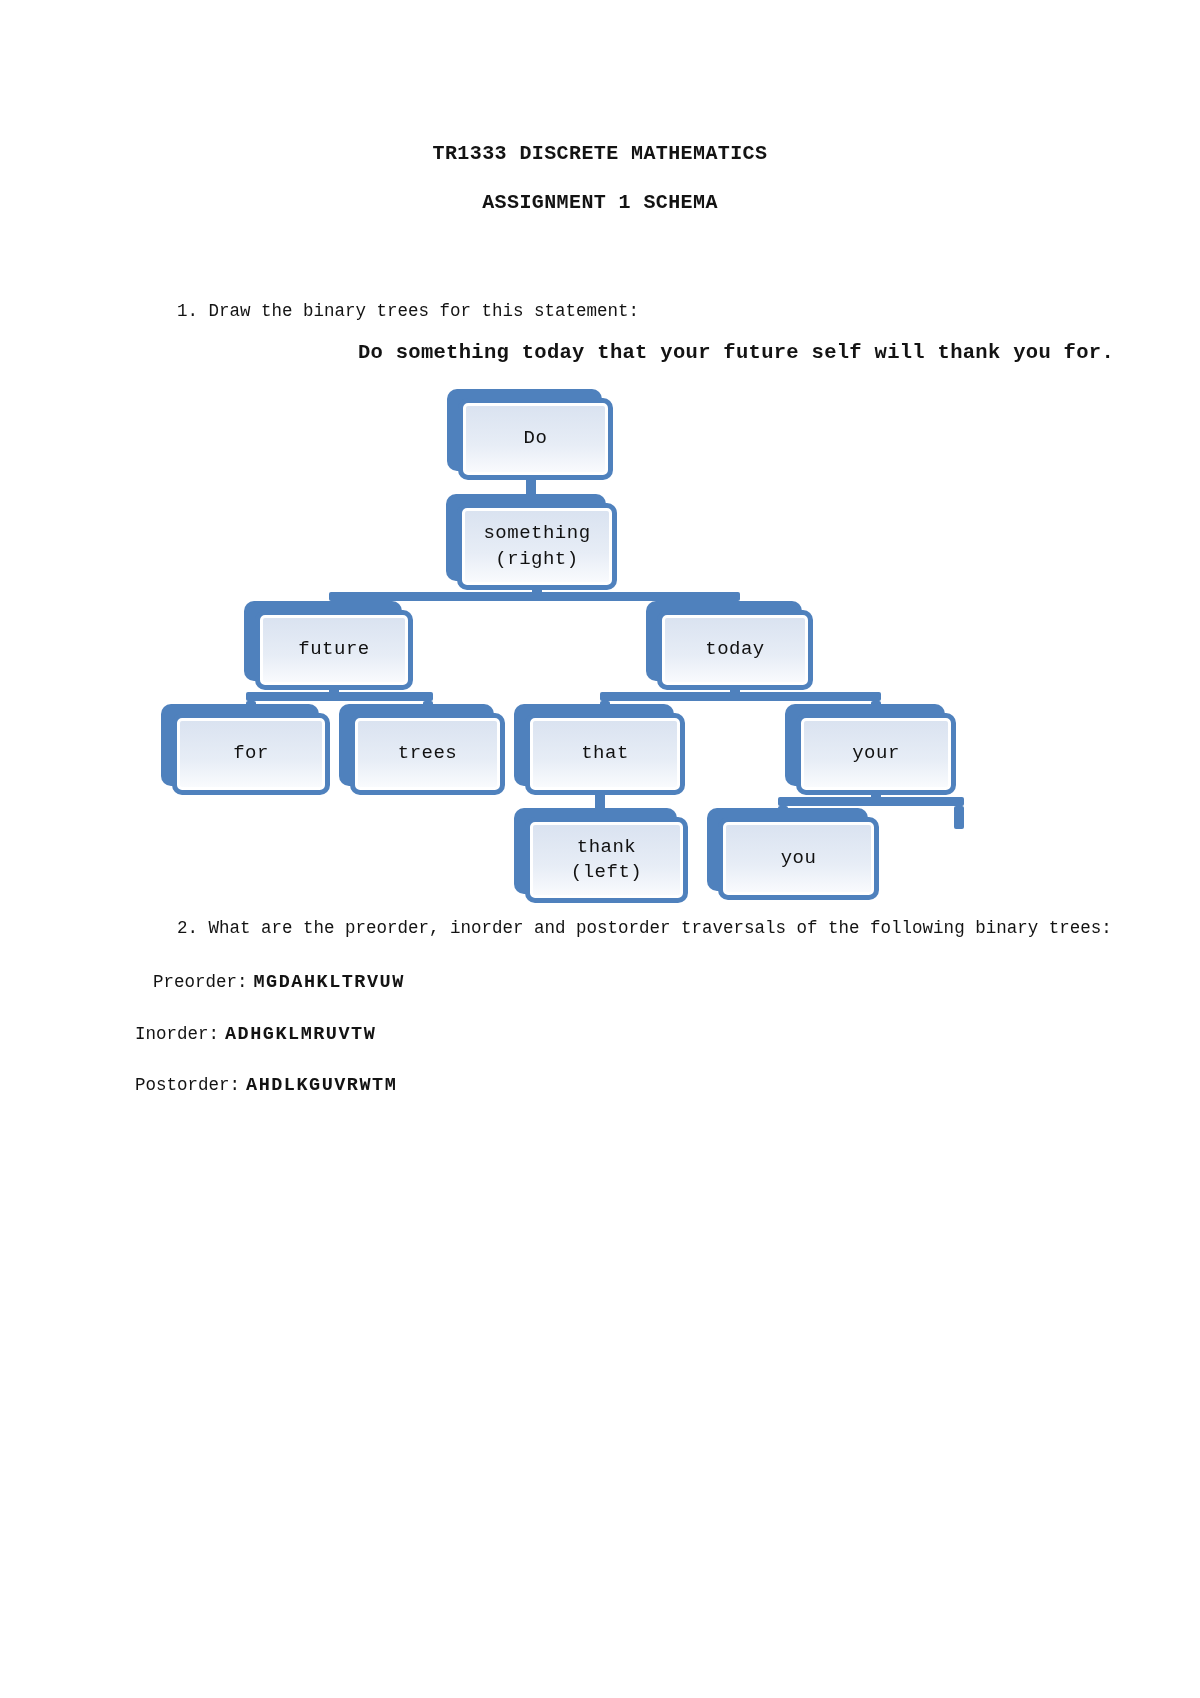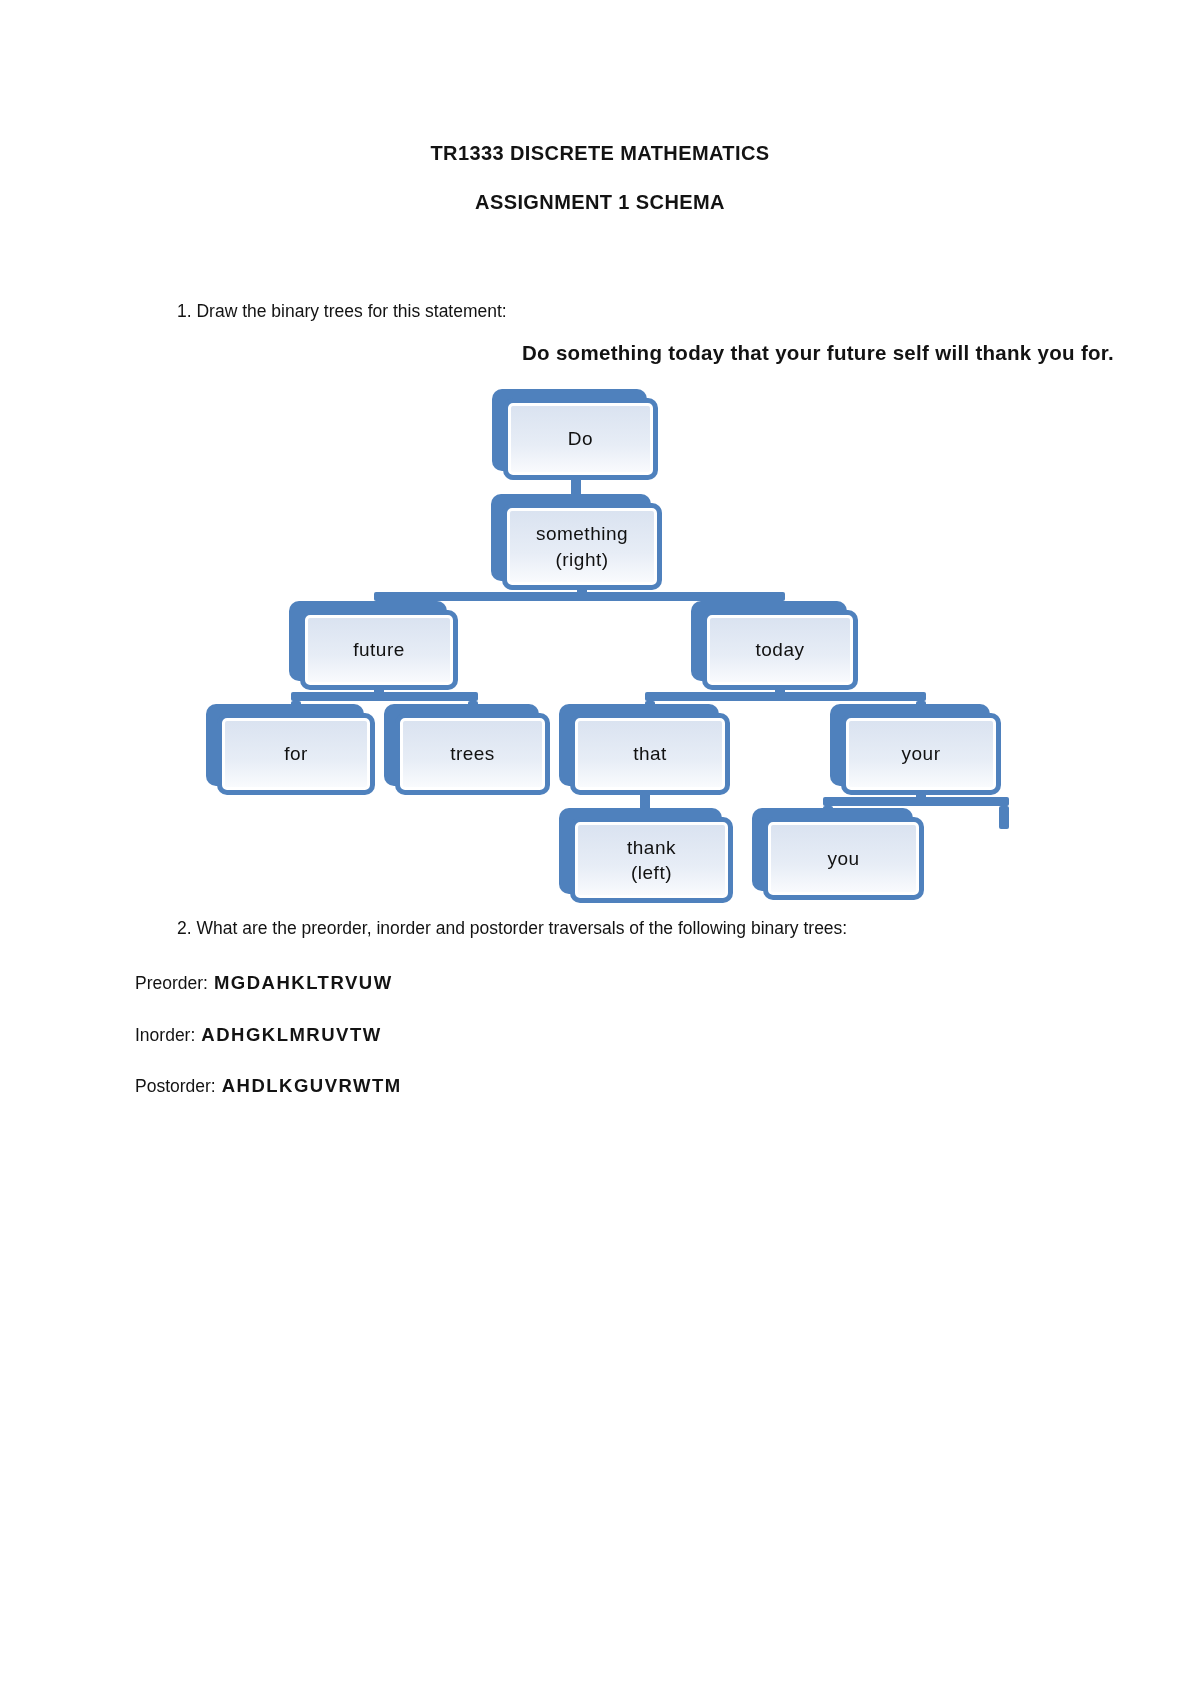--- a/index.html
+++ b/index.html
@@ -1,42 +1,42 @@
 <!DOCTYPE html>
 <html><head>
 <meta charset="utf-8">
 <style>
   html,body{margin:0;padding:0;background:#e9e9e9;}
   #page{
     position:relative;width:1200px;height:1698px;margin:0 auto;
     background:#ffffff;overflow:hidden;
-    font-family:Liberation Sans, sans-serif;color:#131313;
+    font-family:Liberation Mono, monospace;color:#131313;
   }
   .doc-title{
     position:absolute;left:0;top:142px;width:1200px;text-align:center;
     font-size:20px;font-weight:bold;letter-spacing:.4px;
   }
   .doc-subtitle{
     position:absolute;left:0;top:191px;width:1200px;text-align:center;
     font-size:20px;font-weight:bold;letter-spacing:.4px;
   }
   .question{position:absolute;left:135px;font-size:17.5px;white-space:nowrap;margin-left:42px;}
   #q1{top:301px;}
   #q2{top:918px;}
   .statement{
     position:absolute;left:0;top:341px;width:1114px;text-align:right;
     font-size:20.5px;font-weight:bold;letter-spacing:.3px;
   }
   .trav-row{position:absolute;left:135px;font-size:17.5px;white-space:nowrap;}
   .trav-value{font-weight:bold;font-size:18.5px;letter-spacing:1.5px;margin-left:6px;}
-  #trav0{top:972px;}
+  #trav0{top:972px;margin-left:18px;}
   #trav1{top:1024px;}
   #trav2{top:1075px;}
 
-  #tree{position:absolute;left:0;top:0;width:1023px;height:1698px;margin-left:45px;}
+  #tree{position:absolute;left:0;top:0;width:1023px;height:1698px;}
   .conn{position:absolute;background:#4f81bd;border-radius:2px;}
   .node{position:absolute;}
   .node-shadow{
     position:absolute;left:-11px;top:-9px;width:100%;height:100%;
     background:#4f81bd;border-radius:10px;
   }
   .node-box{
     position:absolute;left:0;top:0;width:100%;height:100%;box-sizing:border-box;
     background:linear-gradient(180deg,#d9e2f0 0%,#e7edf6 58%,#fbfcfe 100%);
     border:5px solid #4f81bd;border-radius:10px;

